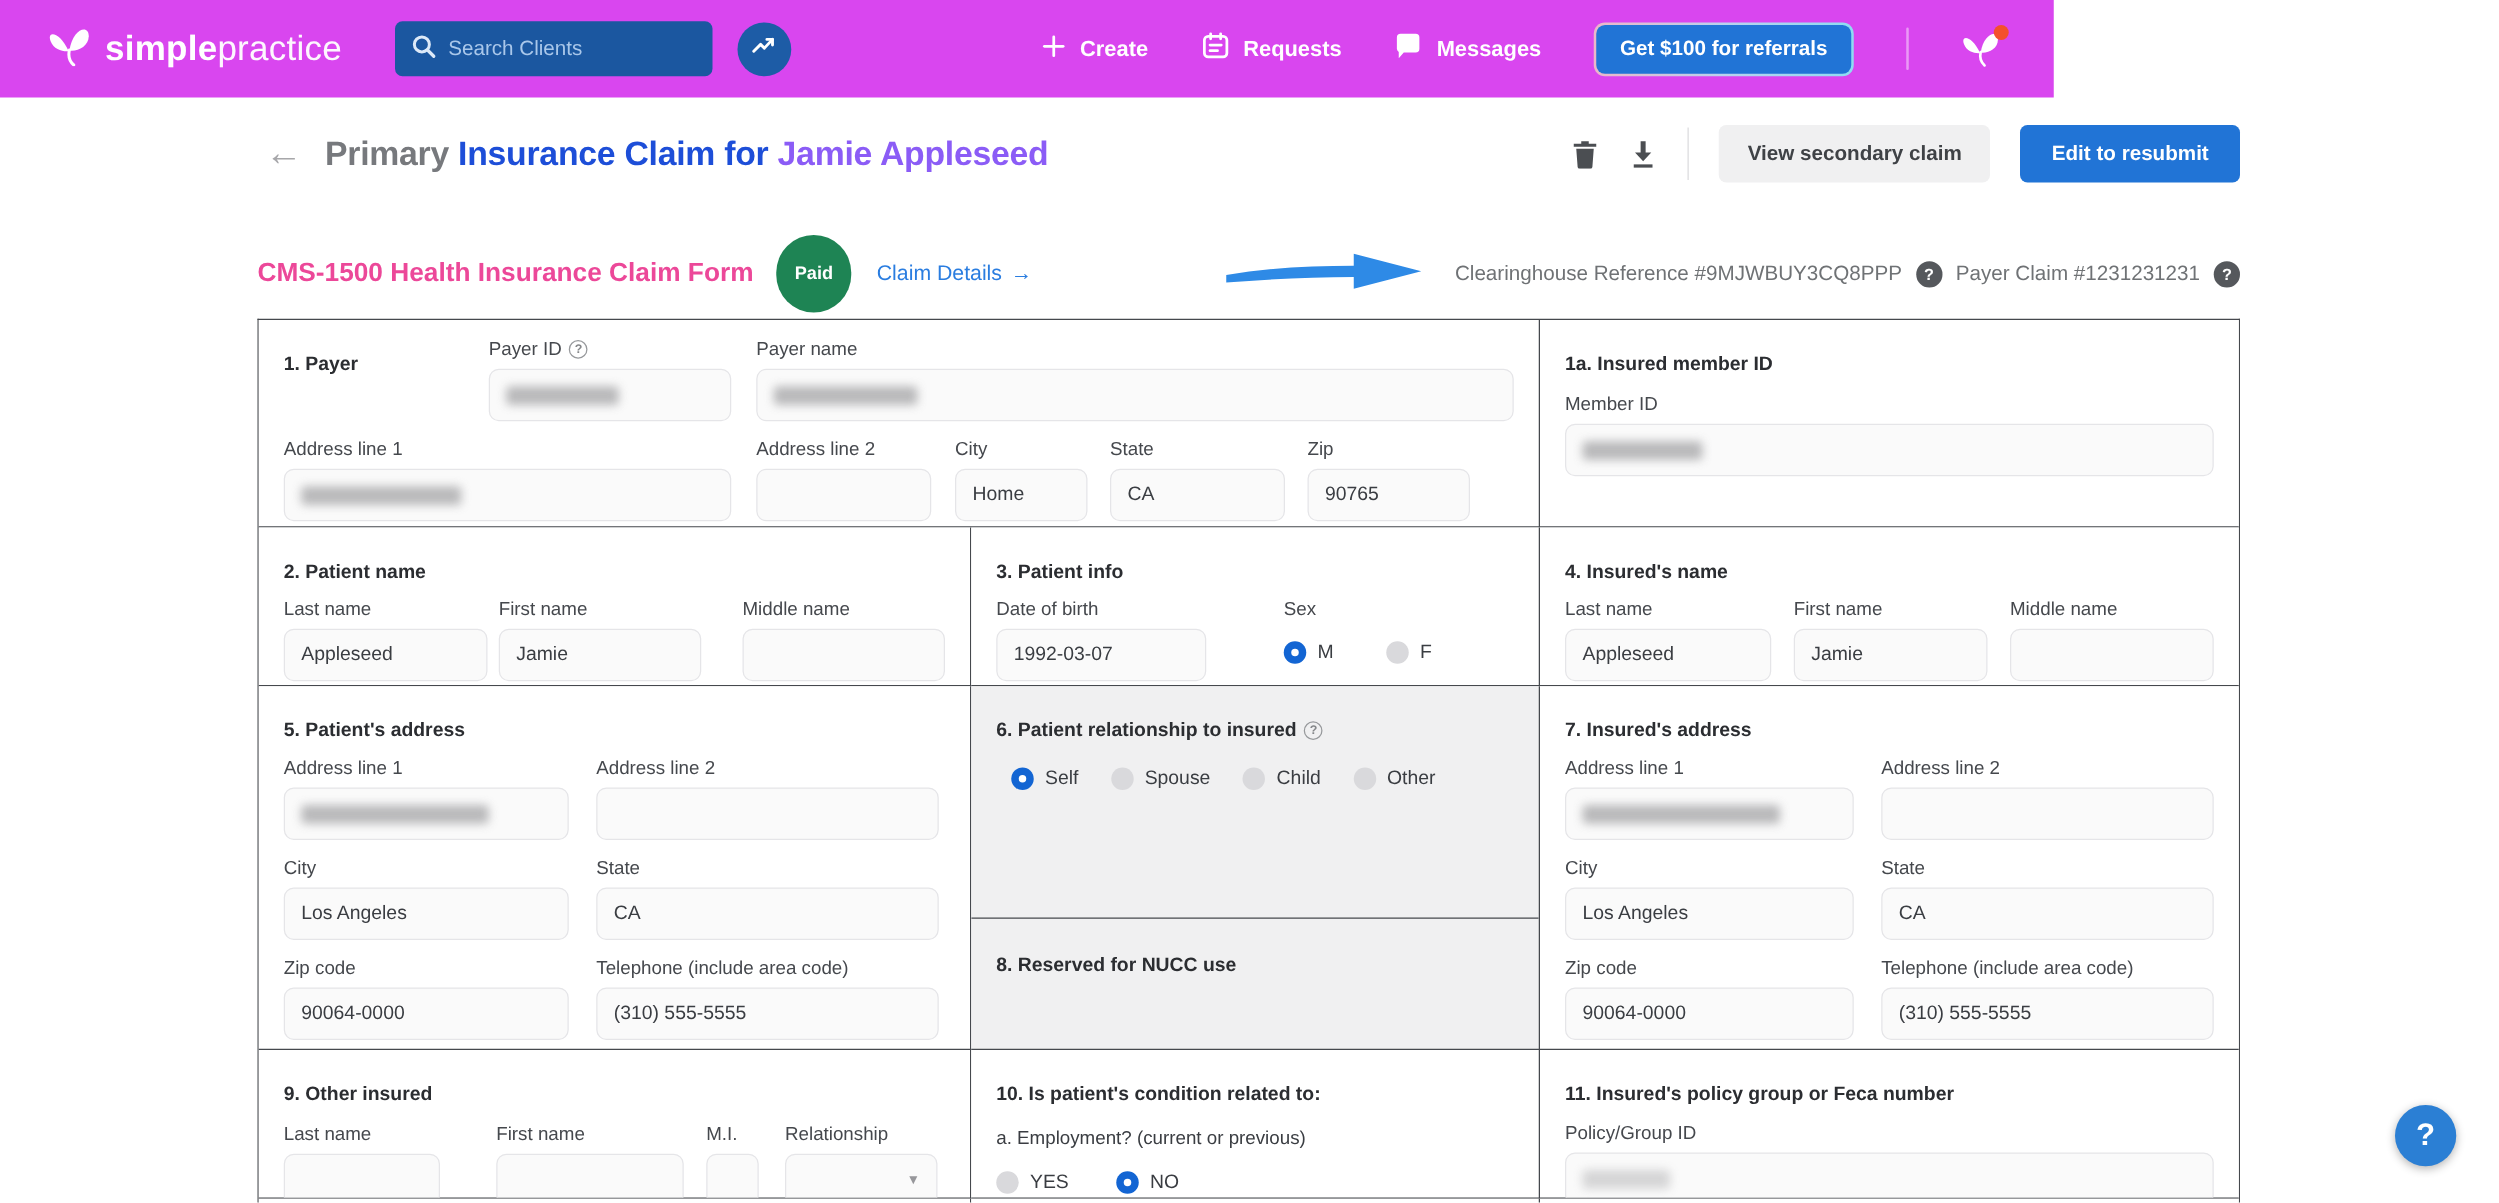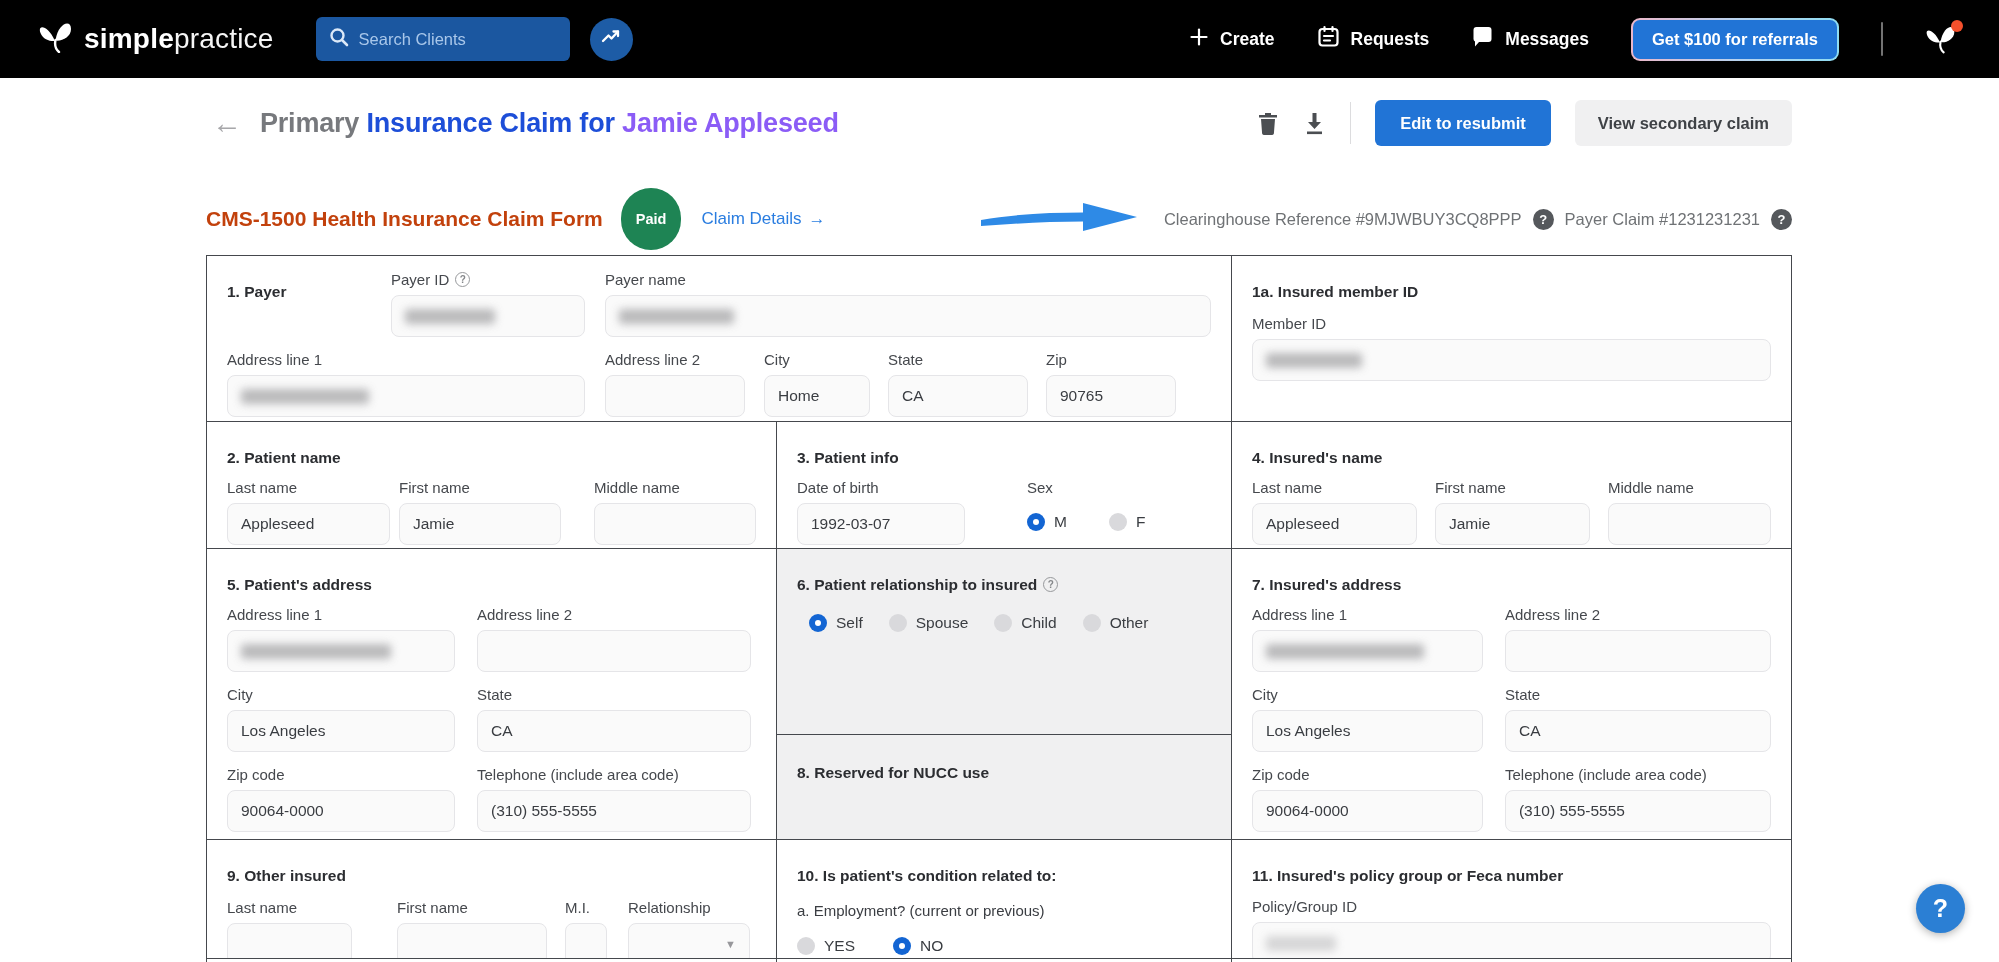--- a/index.html
+++ b/index.html
@@ -1,20 +1,20 @@
 <!DOCTYPE html>
 <html><head>
 <meta charset="utf-8">
 <style>
   * { margin:0; padding:0; box-sizing:border-box; }
   html,body { width:1999px; height:962px; overflow:hidden; background:#fff;
     font-family:"Liberation Sans", sans-serif; position:relative; }
 
   
-  .topnav { position:absolute; top:0; left:0; width:1999px; height:78px; background:#000000;
+  .topnav { position:absolute; top:0; left:0; width:1643px; height:78px; background:#d946ef;
     display:flex; align-items:center; padding:0 38px; }
   .logo { display:flex; align-items:center; gap:10px; }
   .logo-text { font-size:28px; color:#fff; letter-spacing:.2px; }
   .logo-text b { font-weight:700; }
   .logo-text span { font-weight:400; opacity:.96; }
   .searchbox { margin-left:42px; width:254px; height:44px; background:#1b57a0; border-radius:6px;
     display:flex; align-items:center; padding:0 13px; gap:10px; }
   .searchbox input { flex:1; background:transparent; border:none; outline:none;
     color:#e3eefb; font-size:16.5px; font-family:inherit; }
   .searchbox input::placeholder { color:#a9c7ea; }
@@ -42,21 +42,21 @@
   .icon-btn { display:flex; align-items:center; justify-content:center; cursor:pointer; }
   .hdr-divider { width:1px; height:42px; background:#dcdcde; }
   .btn { height:46px; border:none; border-radius:6px; font-family:inherit; font-weight:700;
     font-size:16.5px; cursor:pointer; display:flex; align-items:center; }
   .btn-light { background:#f0f0f1; color:#3f4246; padding:0 23px; }
   .btn-primary { background:#2174d6; color:#fff; padding:0 25px; }
 
   
   .claim-bar { position:absolute; top:197px; left:206px; width:1586px; height:44px;
     display:flex; align-items:center; }
-  .form-title { font-size:21px; font-weight:700; color:#c2410c; white-space:nowrap; }
+  .form-title { font-size:21px; font-weight:700; color:#ec4899; white-space:nowrap; }
   .badge-paid { margin-left:18px; background:#1e8454; color:#fff; font-weight:700; font-size:14.5px;
     padding:23px 15px; border-radius:999px; }
   .claim-link { margin-left:20px; color:#2a7de0; font-size:17px; display:flex; gap:7px;
     align-items:center; cursor:pointer; white-space:nowrap; }
   .claim-refs { margin-left:auto; display:flex; align-items:center; gap:11px; }
   .ref-text { color:#6f7275; font-size:16.5px; white-space:nowrap; }
   .help-dot { width:21px; height:21px; border-radius:50%; background:#55585c; color:#fff;
     font-size:13px; font-weight:700; display:flex; align-items:center; justify-content:center;
     cursor:pointer; flex:0 0 auto; }
   .annot-arrow { margin-right:13px; }
@@ -188,22 +188,22 @@
           <path d="M4 8 h14 l-1.1 14.5 a1.8 1.8 0 0 1-1.8 1.5 H6.9 a1.8 1.8 0 0 1-1.8-1.5 Z" fill="#4b4e52"></path>
         </svg>
     </span>
     <span class="icon-btn">
       <svg width="23" height="24" viewBox="0 0 23 24">
           <path d="M9.5 2 h4 v9 h4.5 L11.5 18 5 11 h4.5 Z" fill="#4b4e52"></path>
           <rect x="4" y="20.5" width="15" height="2.6" fill="#4b4e52"></rect>
         </svg>
     </span>
     <span class="hdr-divider"></span>
+    <button class="btn btn-light">View secondary claim</button>
     <button class="btn btn-primary">Edit to resubmit</button>
-    <button class="btn btn-light">View secondary claim</button>
   </div>
 </div>
 
 <div class="claim-bar">
   <span class="form-title">CMS-1500 Health Insurance Claim Form</span>
   <span class="badge-paid">Paid</span>
   <span class="claim-link">
     <span>Claim Details</span>
     <span>→</span>
   </span>

